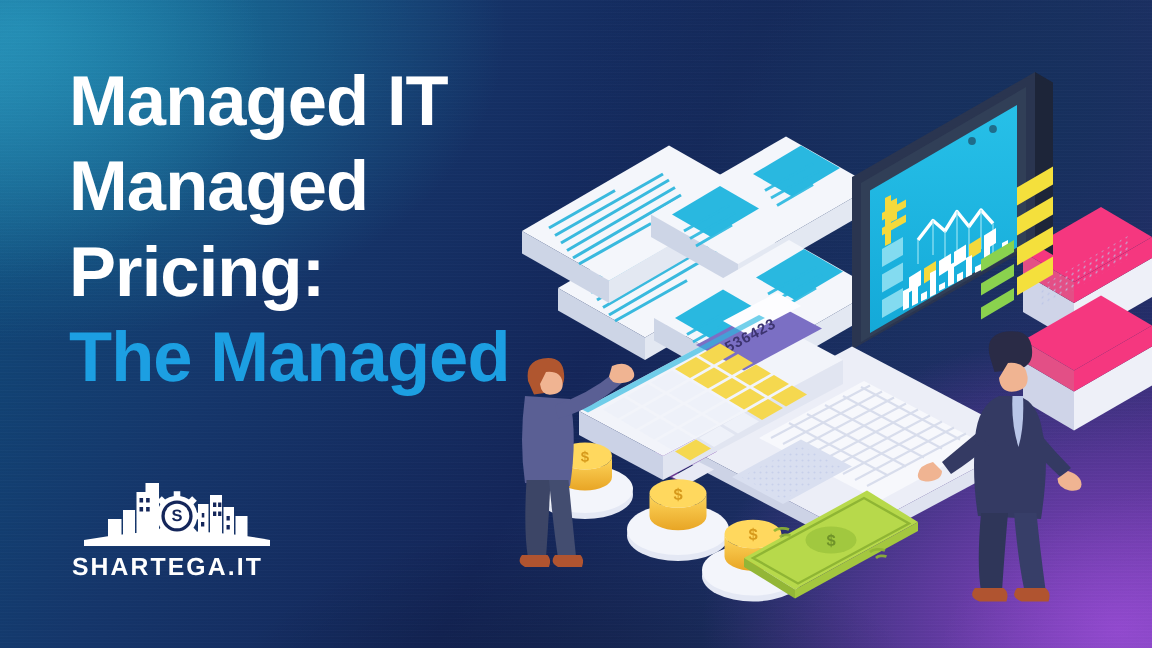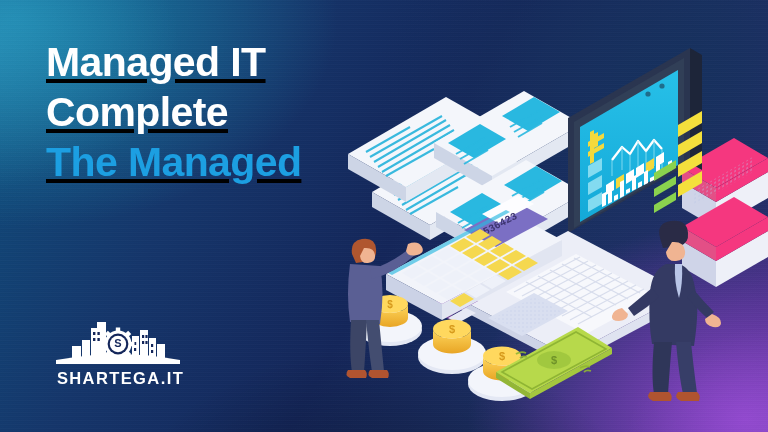--- a/index.html
+++ b/index.html
@@ -32,33 +32,32 @@
     position:absolute; inset:0; pointer-events:none;
     background:
       radial-gradient(ellipse 300px 210px at -4% 10%, rgba(60,180,215,.40), rgba(60,180,215,0) 70%),
       radial-gradient(ellipse 250px 180px at 104% 104%, rgba(170,90,230,.38), rgba(170,90,230,0) 70%),
       radial-gradient(ellipse 360px 240px at 50% 120%, rgba(0,0,0,.30), rgba(0,0,0,0) 72%);
   }
 
   
   #headline {
     position:absolute; left:46px; top:38px; width:330px;
-    font-weight:700; font-size:41px; line-height:1.215;
+    font-weight:700; font-size:47px; line-height:1.215;
     letter-spacing:-.6px;
-    text-decoration:underline;
   }
   #headline .l1 { color:#ffffff; display:block; }
   #headline .l2 { color:#1c9fe2; display:block; }
 
   
   #logo { position:absolute; left:48px; top:320px; width:152px; }
   #logo .mark { display:block; width:128px; height:48px; margin-left:6px; }
   #logo .word {
     display:block; color:#ffffff; font-weight:700; font-size:16.5px;
-    letter-spacing:1.4px; margin-top:1px; text-align:center; width:145px;
+    letter-spacing:1.4px; margin-top:1px; text-align:left; width:145px;
   }
 
   
   #art { position:absolute; left:330px; top:42px; width:438px; height:372px; }
   #art svg { display:block; width:100%; height:100%; }
 </style>
 </head>
 <body>
 
 <div id="banner">
@@ -387,21 +386,22 @@
         <path d="M324 300 q-3 34 0 52 l14 0 q2 -30 4 -52 Z" fill="#2f3659"></path>
         <path d="M346 300 q3 34 7 52 l14 -1 q-4 -30 -6 -51 Z" fill="#373e68"></path>
         <path d="M320 350 q-5 6 3 9 l18 0 q2 -6 -2 -9 Z" fill="#b05430"></path>
         <path d="M348 350 q-5 6 3 9 l18 0 q2 -6 -2 -9 Z" fill="#b05430"></path>
       </g>
     </svg>
   </div>
 
   <div id="headline">
     <span class="l1">Managed IT</span>
-    <span class="l1">Complete</span>
+    <span class="l1">Managed</span>
+    <span class="l1">Pricing:</span>
     <span class="l2">The Managed</span>
   </div>
 
   <div id="logo">
     <svg class="mark" viewBox="0 0 128 48" xmlns="http://www.w3.org/2000/svg">
       <g fill="#ffffff">
 
         <rect x="18" y="26" width="9" height="12"></rect>
         <rect x="28" y="20" width="8" height="18"></rect>
         <rect x="37" y="8" width="11" height="30"></rect>

